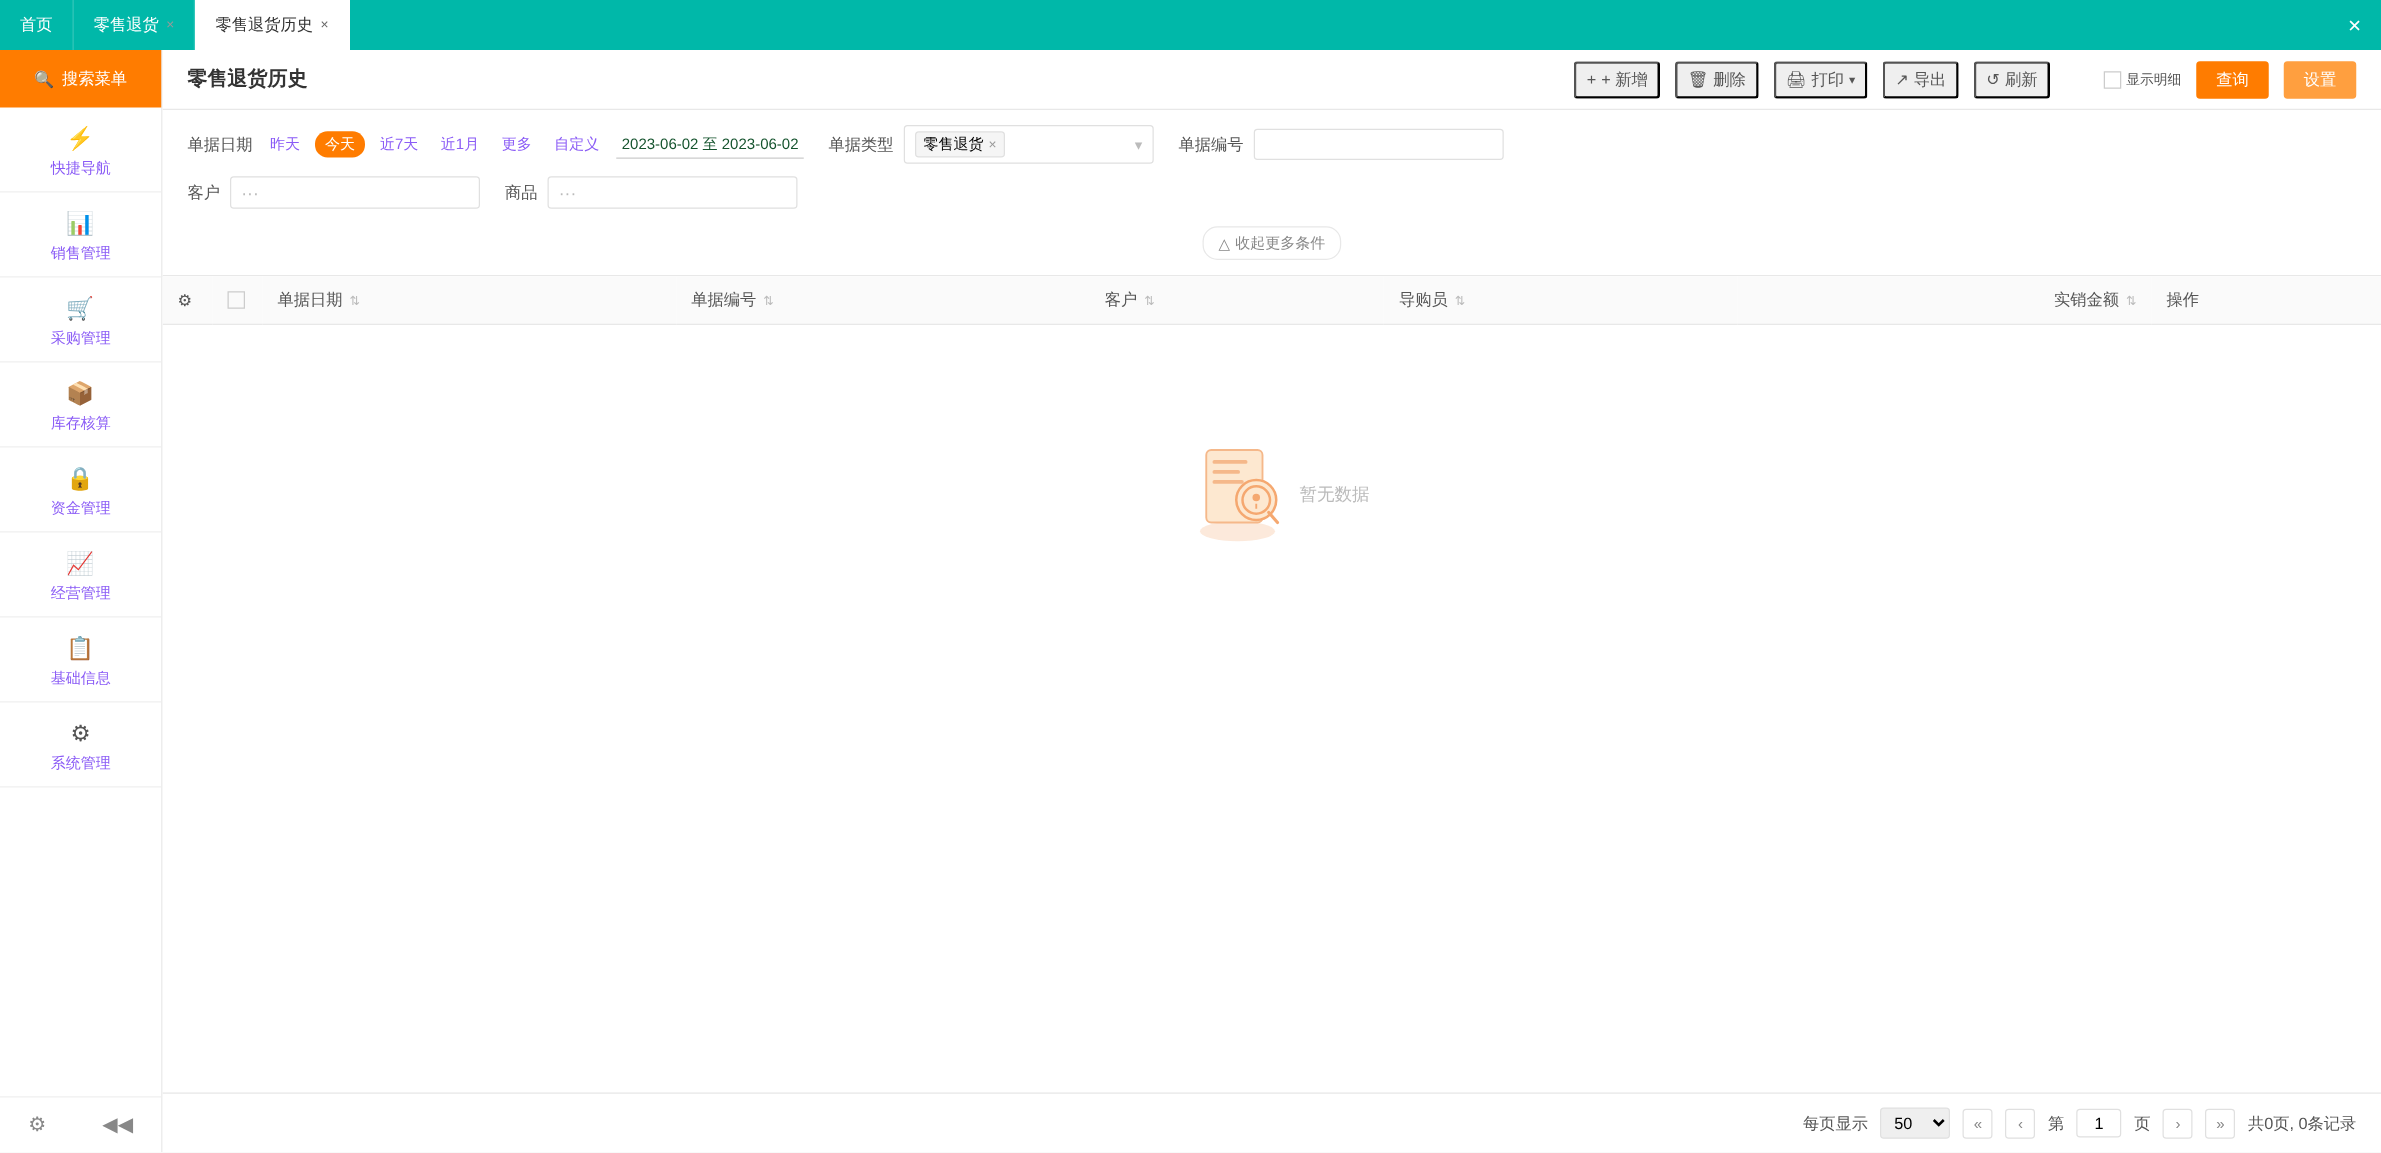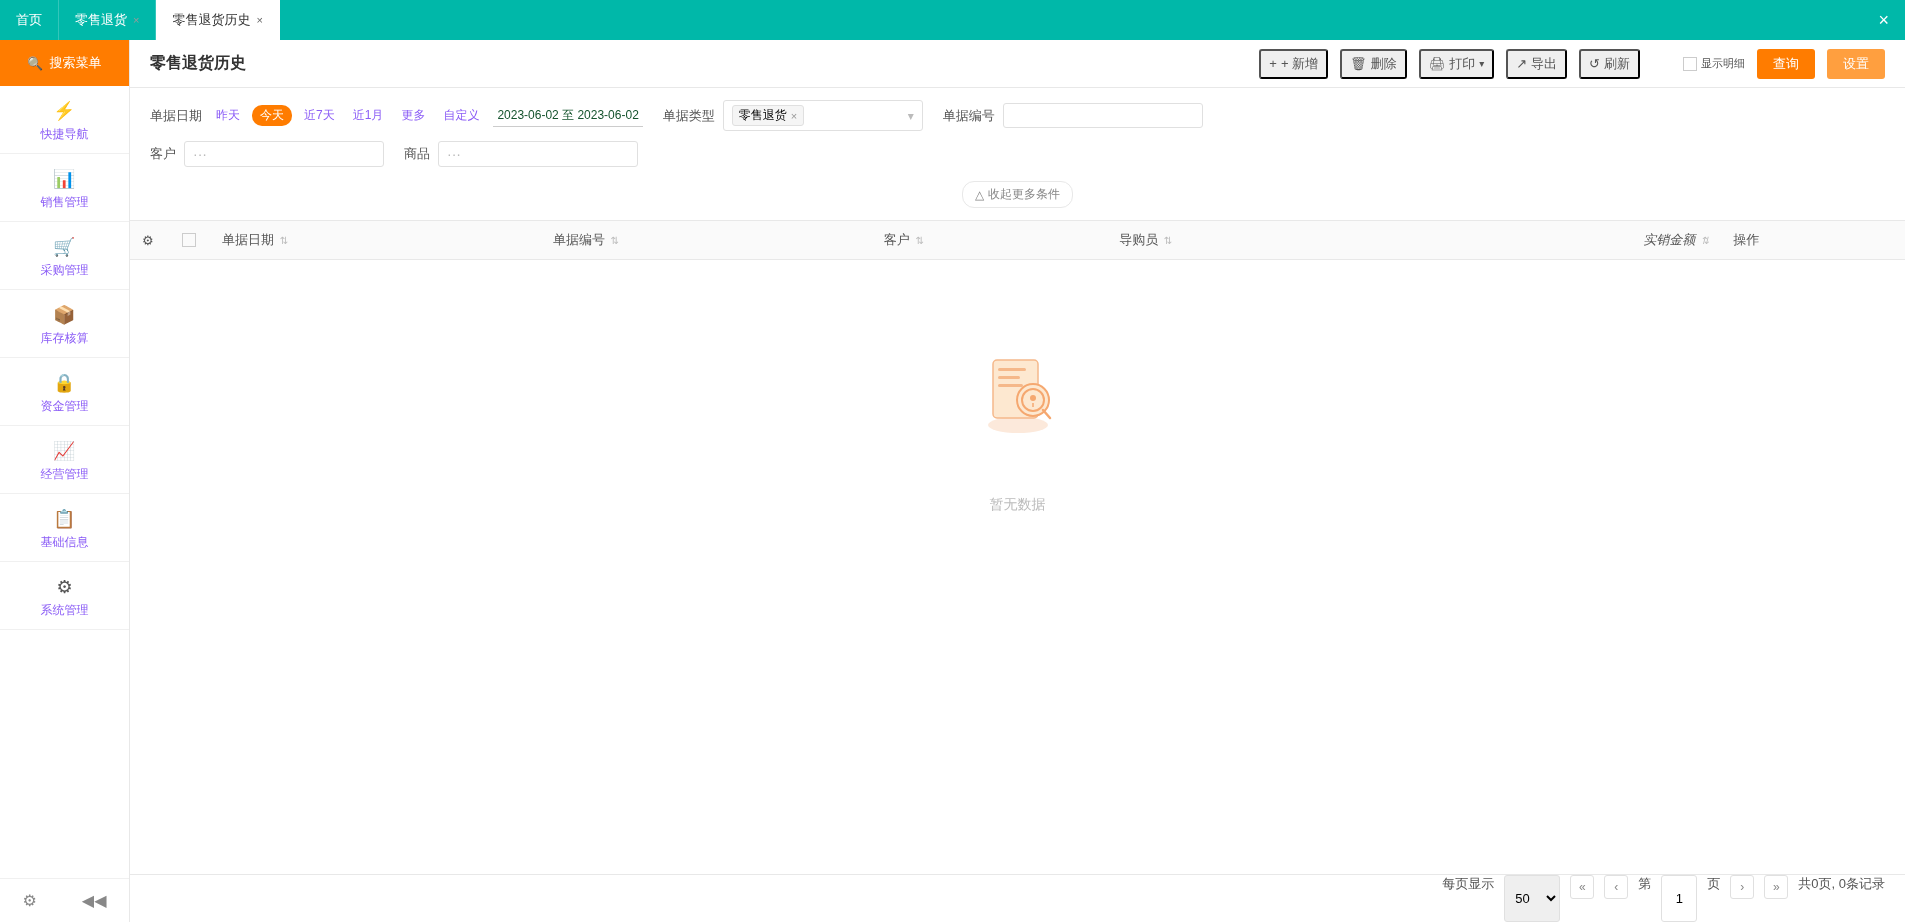--- a/index.html
+++ b/index.html
@@ -280,51 +280,51 @@
       border-bottom: 1px solid #e8e8e8;
     }
     .data-table th {
       padding: 10px 12px;
       text-align: left;
       color: #555;
       font-weight: normal;
       border-bottom: 1px solid #e8e8e8;
       white-space: nowrap;
     }
-    .data-table th.right { text-align: right; font-style: italic; }
+    .data-table th.right { text-align: right; }
     .sort-icon { color: #bbb; font-size: 10px; margin-left: 2px; }
     .col-settings { width: 40px; text-align: center; }
     .col-checkbox { width: 40px; text-align: center; }
     .th-checkbox { width: 14px; height: 14px; border: 1px solid #ccc; cursor: pointer; }
 
     
     .empty-state {
       display: flex;
-      flex-direction: column;
+      flex-direction: row;
       align-items: center;
       justify-content: center;
       padding: 80px 0;
-      gap: 44px;
     }
     .empty-icon {
       width: 100px;
       height: 100px;
       margin-bottom: 12px;
     }
     .empty-text {
       font-size: 14px;
       color: #bbb;
     }
 
     
     .pagination-bar {
       height: 48px;
       background: #fff;
       border-top: 1px solid #e8e8e8;
       display: flex;
+      align-items: center;
       justify-content: flex-end;
       padding: 0 20px;
       gap: 10px;
       flex-shrink: 0;
       font-size: 13px;
       color: #555;
     }
     .page-size-select {
       border: 1px solid #e0e0e0;
       border-radius: 3px;

